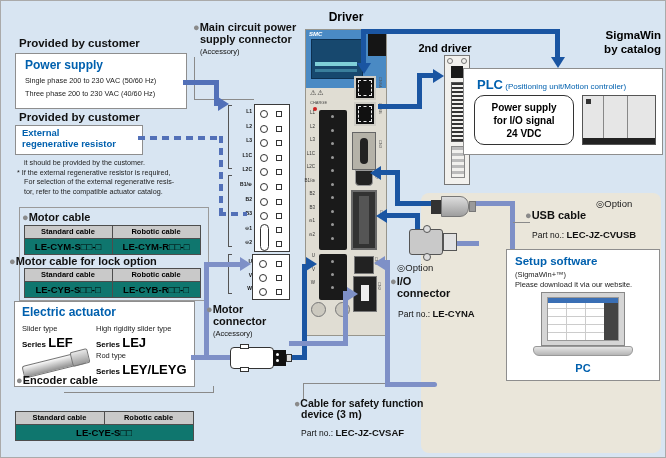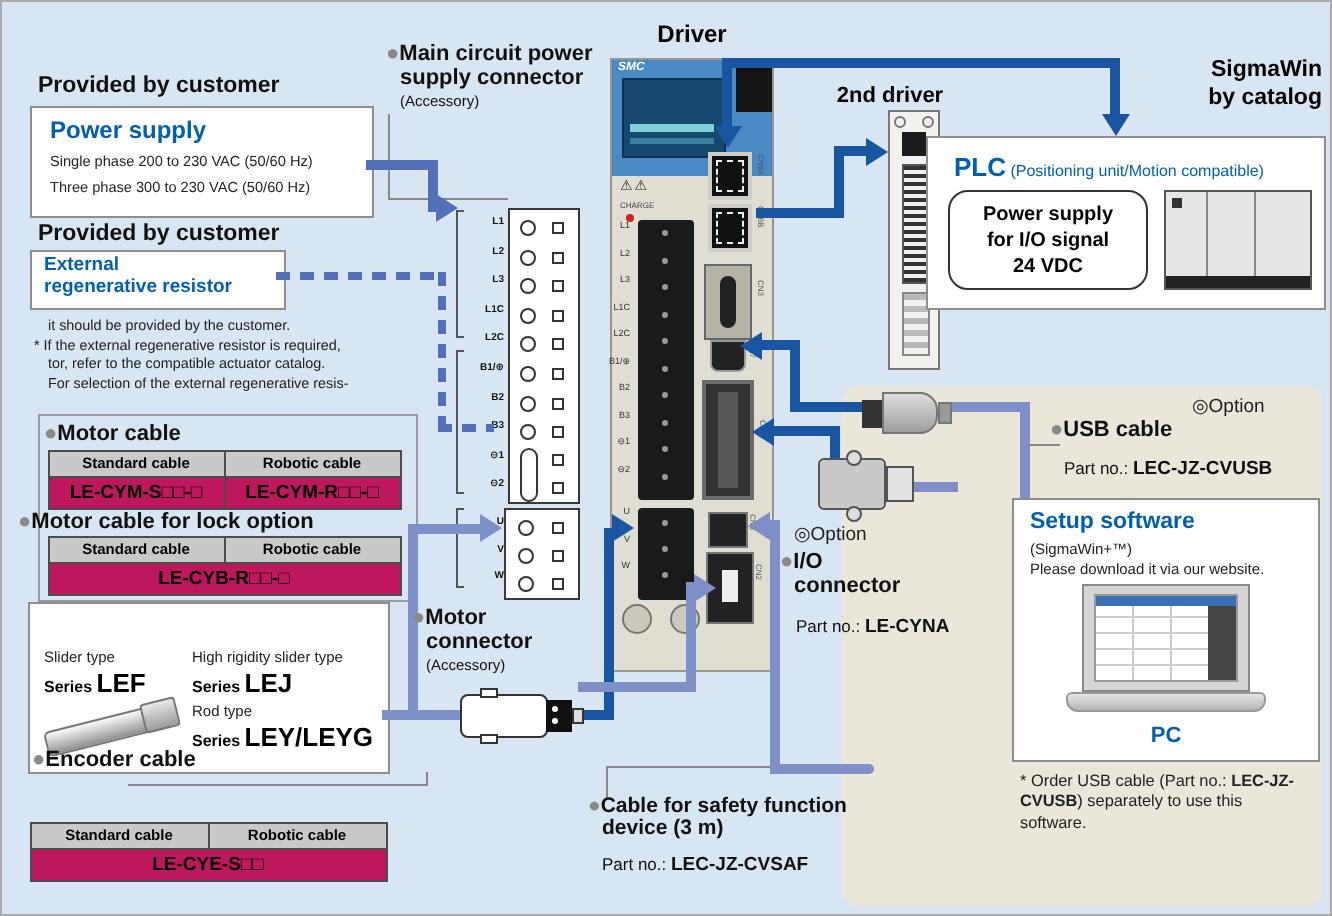--- a/index.html
+++ b/index.html
@@ -29,21 +29,21 @@
   .al-d{border-top:7px solid transparent;border-bottom:7px solid transparent;border-right:11px solid var(--dark)}
   .ad-d{border-left:7px solid transparent;border-right:7px solid transparent;border-top:11px solid var(--dark)}
   .ar-m{border-top:7px solid transparent;border-bottom:7px solid transparent;border-left:11px solid var(--med)}
   .al-m{border-top:7px solid transparent;border-bottom:7px solid transparent;border-right:11px solid var(--med)}
   .ar-p{border-top:7px solid transparent;border-bottom:7px solid transparent;border-left:11px solid var(--pow)}
   
   .ctable{position:absolute;background:#fff}
   .trow{display:flex}
   .tcell{flex:1;border:1px solid #4d4d4d;margin:-0.5px;text-align:center;overflow:hidden;white-space:nowrap}
   .th .tcell{background:#c9c9c9;font-weight:bold;font-size:7.5px;line-height:12px;height:12px}
-  .tb .tcell{background:#be185d;font-weight:bold;font-size:9.5px;line-height:15px;height:15px}
+  .tb .tcell{background:#0f766e;font-weight:bold;font-size:9.5px;line-height:15px;height:15px}
   
   .pincircle{position:absolute;width:8px;height:8px;border:1.5px solid #333;border-radius:50%;background:#fff;box-sizing:border-box}
   .pinsq{position:absolute;width:6px;height:6px;border:1.2px solid #333;background:#fff;box-sizing:border-box}
   .pinoval{position:absolute;width:9px;height:27px;border:1.5px solid #333;border-radius:5px;background:#fff;box-sizing:border-box}
   .pindot{position:absolute;width:3px;height:3px;background:#999;border-radius:50%}
   .plabel{position:absolute;left:222px;width:29px;text-align:right;font-size:5px;font-weight:bold;color:#111;line-height:1}
   .tlabel{position:absolute;left:296px;width:18px;text-align:right;font-size:4.5px;color:#333;line-height:1}
   .cnlabel{position:absolute;writing-mode:vertical-rl;font-size:4px;color:#555;line-height:1}
   .bracket{position:absolute;width:4px;border:1px solid #555;border-right:none;box-sizing:border-box}
   .pp{font-size:8.5px;color:#111}
@@ -56,36 +56,36 @@
 <div id="stage">
 
   <div class="abs" style="left:420px;top:192px;width:240px;height:260px;background:var(--beige);border-radius:8px"></div>
   <div class="abs" style="left:595px;top:197px;font-size:9.5px;color:#222">◎Option</div>
 
   <div class="abs sec-title" style="left:18px;top:36px;font-size:11.5px">Provided by customer</div>
 
   <div class="wbox" style="left:14px;top:52px;width:170px;height:54px">
     <div class="b blue" style="position:absolute;left:9px;top:4px;font-size:12px">Power supply</div>
     <div class="small" style="position:absolute;left:9px;top:22px">Single phase 200 to 230 VAC (50/60 Hz)</div>
-    <div class="small" style="position:absolute;left:9px;top:35px">Three phase 300 to 230 VAC (50/60 Hz)</div>
+    <div class="small" style="position:absolute;left:9px;top:35px">Three phase 200 to 230 VAC (40/60 Hz)</div>
   </div>
 
   <div class="abs sec-title" style="left:18px;top:110px;font-size:11.5px">Provided by customer</div>
 
   <div class="wbox" style="left:14px;top:124px;width:126px;height:28px">
     <div class="b blue" style="position:absolute;left:6px;top:2px;font-size:9.5px;line-height:1.15">
       <span>External</span><br>
       <span>regenerative resistor</span>
     </div>
   </div>
   <div class="abs" style="left:16px;top:157px;font-size:7.2px;color:#222;line-height:1.32">
     <div style="padding-left:7px">it should be provided by the customer.</div>
     <div>* If the external regenerative resistor is required,</div>
+    <div style="padding-left:7px">For selection of the external regenerative resis-</div>
     <div style="padding-left:7px">tor, refer to the compatible actuator catalog.</div>
-    <div style="padding-left:7px">For selection of the external regenerative resis-</div>
   </div>
 
   <div class="abs" style="left:18px;top:206px;width:188px;height:92px;border:1px solid #9a9a9a"></div>
   <div class="abs sec-title" style="left:21px;top:211px">
     <span class="bullet">●</span><span>Motor cable</span>
   </div>
   <div class="ctable" style="left:23px;top:224px;width:176px">
     <div class="trow th">
         <div class="tcell">Standard cable</div>
         <div class="tcell">Robotic cable</div>
@@ -97,25 +97,27 @@
   </div>
   <div class="abs sec-title" style="left:8px;top:255px">
     <span class="bullet">●</span><span>Motor cable for lock option</span>
   </div>
   <div class="ctable" style="left:23px;top:267px;width:176px">
     <div class="trow th">
         <div class="tcell">Standard cable</div>
         <div class="tcell">Robotic cable</div>
       </div>
     <div class="trow tb">
+        <div class="tcell">LE-CYB-S□□-□</div>
         <div class="tcell">LE-CYB-R□□-□</div>
       </div>
   </div>
 
   <div class="wbox" style="left:13px;top:300px;width:179px;height:84px">
+    <div class="b blue" style="position:absolute;left:7px;top:3px;font-size:12px">Electric actuator</div>
     <div style="position:absolute;left:7px;top:22px;font-size:7.5px;color:#222">Slider type</div>
     <div style="position:absolute;left:7px;top:31px">
       <span class="b" style="font-size:8px">Series </span><span class="b" style="font-size:13px">LEF</span>
     </div>
     <div style="position:absolute;left:81px;top:22px;font-size:7.5px;color:#222">High rigidity slider type</div>
     <div style="position:absolute;left:81px;top:31px">
       <span class="b" style="font-size:8px">Series </span><span class="b" style="font-size:13px">LEJ</span>
     </div>
     <div style="position:absolute;left:81px;top:49px;font-size:7.5px;color:#222">Rod type</div>
     <div style="position:absolute;left:81px;top:58px">
@@ -281,21 +283,21 @@
     <div style="position:absolute;left:6px;top:90px;width:12px;height:30px;background:repeating-linear-gradient(180deg,#bbb 0 3px,#f2f1ee 3px 6px);border:1px solid #888"></div>
   </div>
 
   <div class="abs b" style="left:575px;top:28px;width:85px;text-align:right;font-size:11.5px;line-height:1.2">
     <span>SigmaWin</span><br>
     <span>by catalog</span>
   </div>
 
   <div class="wbox" style="left:462px;top:67px;width:198px;height:85px">
     <div style="position:absolute;left:13px;top:6px">
-      <span class="b blue" style="font-size:13px">PLC</span><span class="blue" style="font-size:8px"> (Positioning unit/Motion compatible)</span>
+      <span class="b blue" style="font-size:13px">PLC</span><span class="blue" style="font-size:8px"> (Positioning unit/Motion controller)</span>
     </div>
     <div style="position:absolute;left:10px;top:26px;width:100px;height:50px;border:1.5px solid #333;border-radius:10px;background:#fff;text-align:center;font-weight:bold;font-size:10px;line-height:13px;padding-top:5px;box-sizing:border-box">
       <div>Power supply</div>
       <div>for I/O signal</div>
       <div>24 VDC</div>
     </div>
     <div style="position:absolute;left:118px;top:26px;width:74px;height:50px;background:#e6e6e6;border:1px solid #555;box-sizing:border-box">
       <div style="position:absolute;left:3px;top:3px;width:5px;height:5px;background:#333"></div>
       <div style="position:absolute;left:20px;top:0;width:1px;height:42px;background:#888"></div>
       <div style="position:absolute;left:44px;top:0;width:1px;height:42px;background:#888"></div>
@@ -388,23 +390,20 @@
       <div style="position:absolute;left:8px;top:0;width:84px;height:54px;background:#d5d5d5;border:1px solid #888;box-sizing:border-box">
         <div style="position:absolute;left:5px;top:4px;right:5px;bottom:4px;background:#fff;border:1px solid #999;background-image:repeating-linear-gradient(0deg,transparent 0 7px,#ccc 7px 8px),repeating-linear-gradient(90deg,transparent 0 18px,#ccc 18px 19px)">
           <div style="position:absolute;left:0;top:0;width:100%;height:5px;background:#3a6fb5"></div>
           <div style="position:absolute;right:0;top:5px;width:14px;bottom:0;background:#444"></div>
         </div>
       </div>
       <div style="position:absolute;left:0;top:54px;width:100px;height:10px;background:linear-gradient(180deg,#e5e5e5,#b5b5b5);border:1px solid #999;border-radius:3px 3px 6px 6px;box-sizing:border-box"></div>
     </div>
     <div class="b blue" style="position:absolute;left:0;top:112px;width:100%;text-align:center;font-size:11px">PC</div>
   </div>
-  <div class="abs note8" style="left:509px;top:385px;width:144px">
-    <span>* </span><span>Order USB cable (Part no.: </span><span class="b">LEC-JZ-CVUSB</span><span>) separately to use this software.</span>
-  </div>
 
   <div class="abs sec-title" style="left:205px;top:303px">
     <span class="bullet">●</span><span>Motor</span><br>
     <span style="padding-left:7px">connector</span><br>
     <span style="padding-left:7px;font-weight:normal;font-size:7.5px">(Accessory)</span>
   </div>
   <div class="abs" style="left:229px;top:342px;width:62px;height:30px">
     <div style="position:absolute;left:0;top:4px;width:44px;height:22px;background:#fff;border:1.5px solid #333;border-radius:4px;box-sizing:border-box"></div>
     <div style="position:absolute;left:10px;top:1px;width:9px;height:5px;background:#fff;border:1.5px solid #333;box-sizing:border-box"></div>
     <div style="position:absolute;left:10px;top:24px;width:9px;height:5px;background:#fff;border:1.5px solid #333;box-sizing:border-box"></div>

